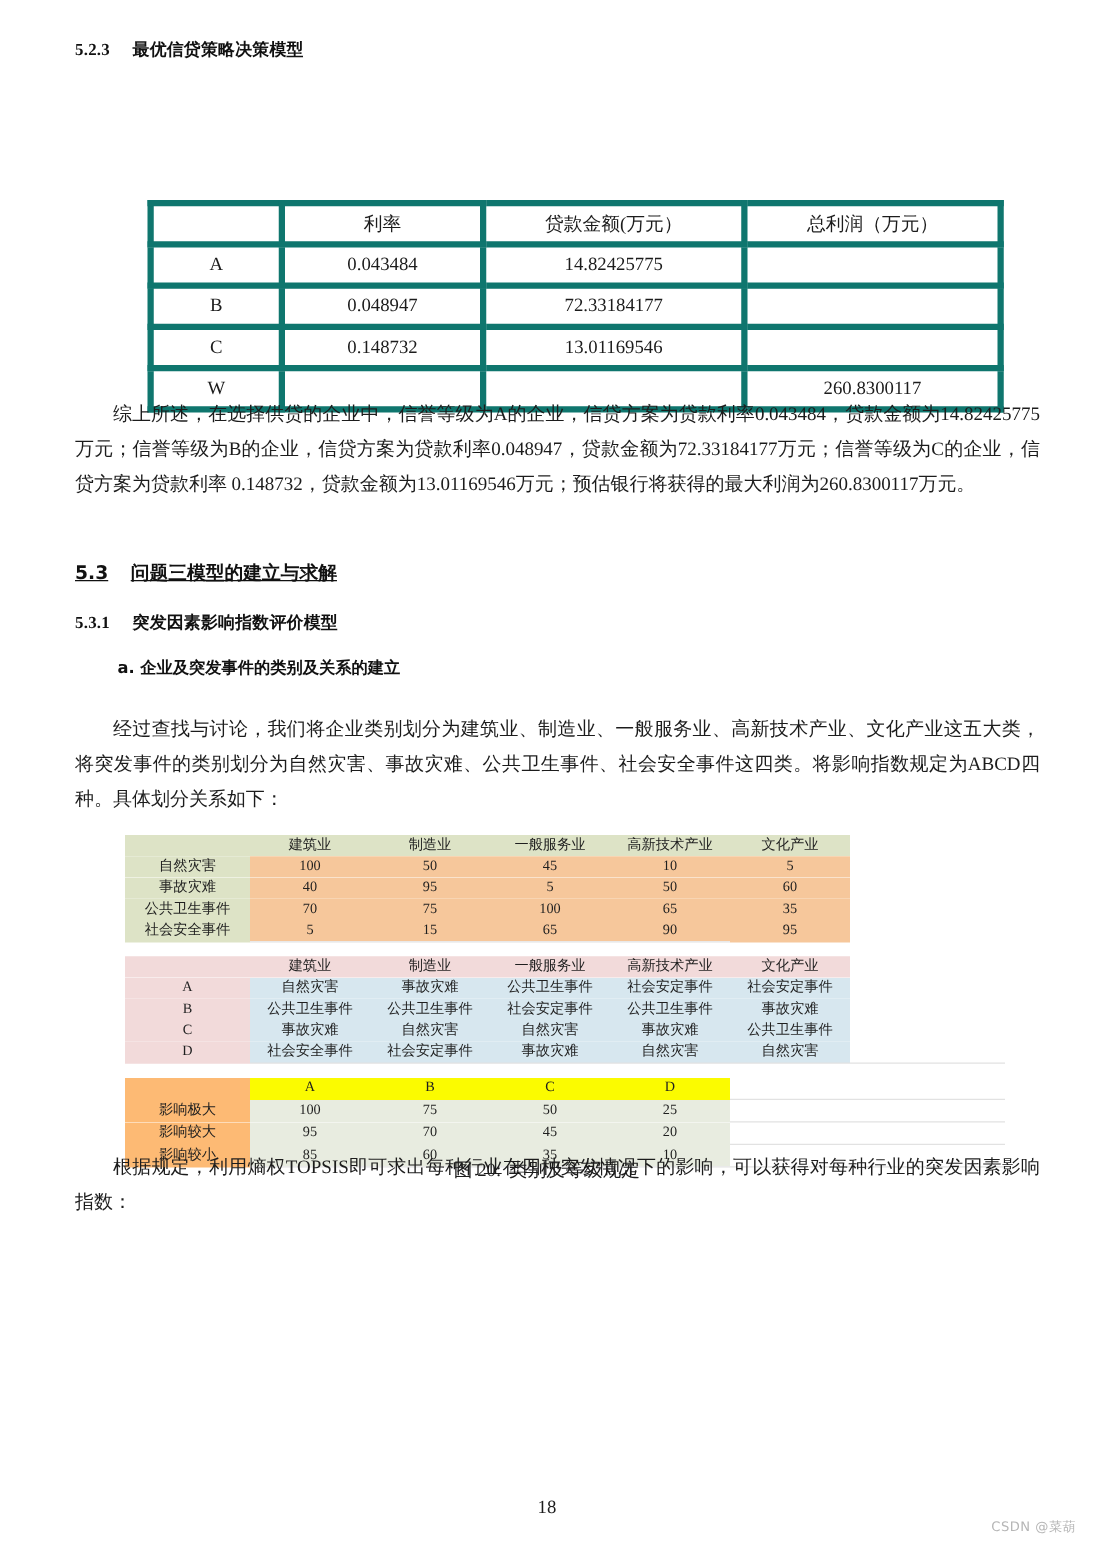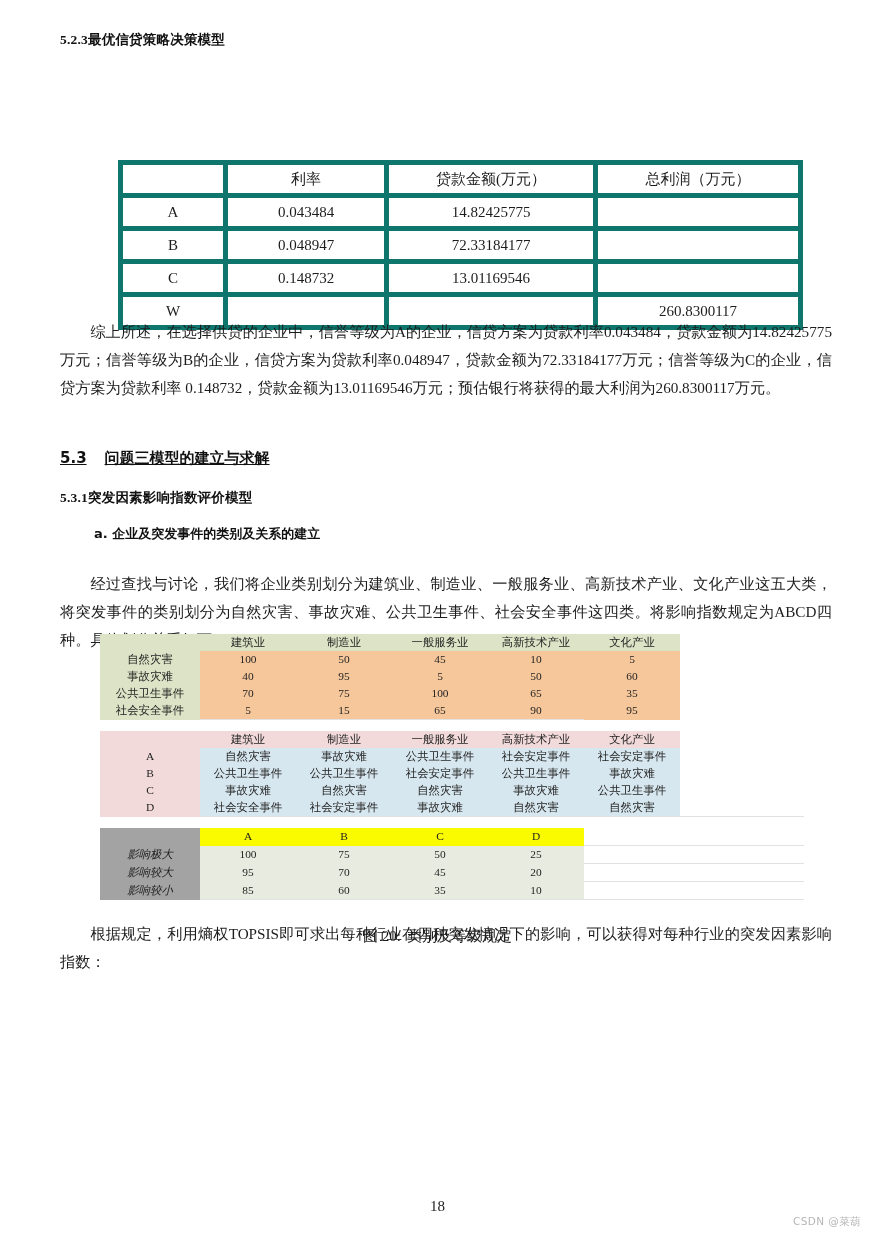--- a/index.html
+++ b/index.html
@@ -25,21 +25,21 @@
   .h3 {
     position: absolute;
     font-family: "DejaVu Sans", "Liberation Sans", sans-serif;
     font-weight: bold;
     font-size: 13.5px;
     color: #111;
     letter-spacing: 0.2px;
     white-space: nowrap;
   }
   .h3 .num { font-family: "Liberation Serif", serif; font-weight: bold; }
-  .h3 .txt { }
+  .h3 .txt { margin-left: 18px; }
 
   .h2 {
     position: absolute;
     font-family: "DejaVu Sans", "Liberation Sans", sans-serif;
     font-weight: bold;
     font-size: 15px;
     color: #111;
     white-space: nowrap;
     text-decoration: underline;
   }
@@ -81,21 +81,21 @@
   }
   .res-table .c0 { width: 92px; }
   .res-table .c1 { width: 148px; }
   .res-table .c2 { width: 196px; }
   .res-table .c3 { width: 192px; }
 
   
   .figure {
     position: absolute;
     left: 100px;
-    top: 634px;
+    top: 668px;
     width: 684px;
   }
   .xl {
     width: 100%;
     border-collapse: collapse;
     table-layout: fixed;
     font-family: "Liberation Serif", "DejaVu Serif", serif;
     font-size: 11.4px;
     color: #1f1f1f;
   }
@@ -118,21 +118,21 @@
   .g-lab  { background: #dde3c6; }
   .g-head { background: #dde3c6; }
   .o-cell { background: #f6c79b; }
 
   
   .p-lab  { background: #f2dada; }
   .p-head { background: #f2dada; }
   .b-cell { background: #d7e7ef; }
 
   
-  .y-lab  { background: #a3a3a3; font-style: italic; }
+  .y-lab  { background: #fdba74; }
   .y-head { background: #fbfb00; }
   .n-cell { background: #e8ece0; }
 
   .gridline { border-bottom: 1px solid #e2e2e2 !important; background: #ffffff; }
   .gridtop  { border-top: 1px solid #e2e2e2 !important; }
 
   .fig-caption {
     position: absolute;
     left: 0;
     right: 0;

